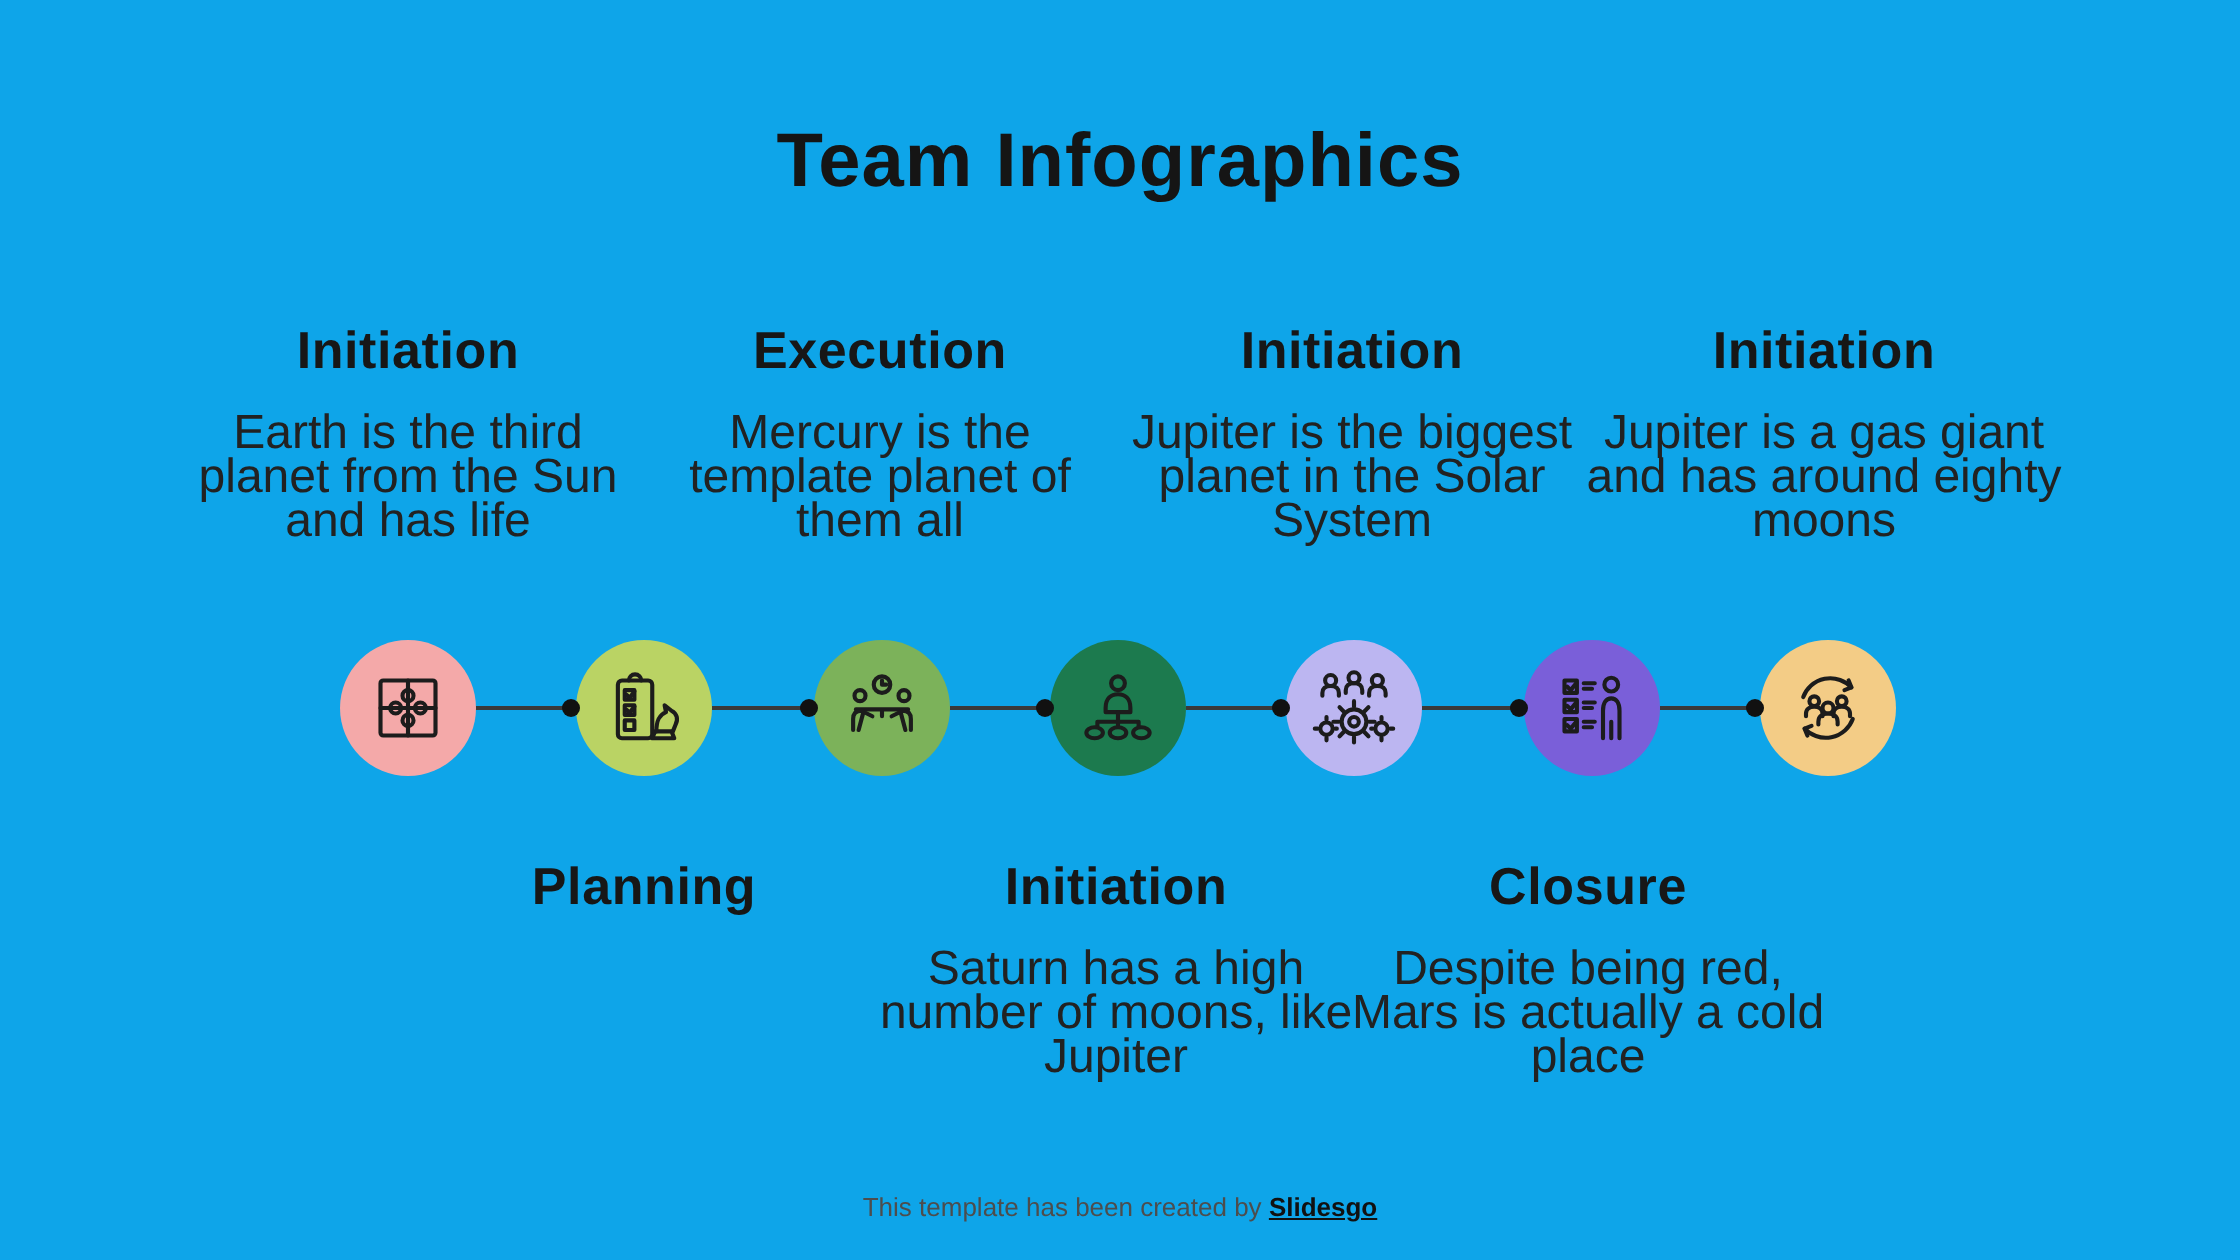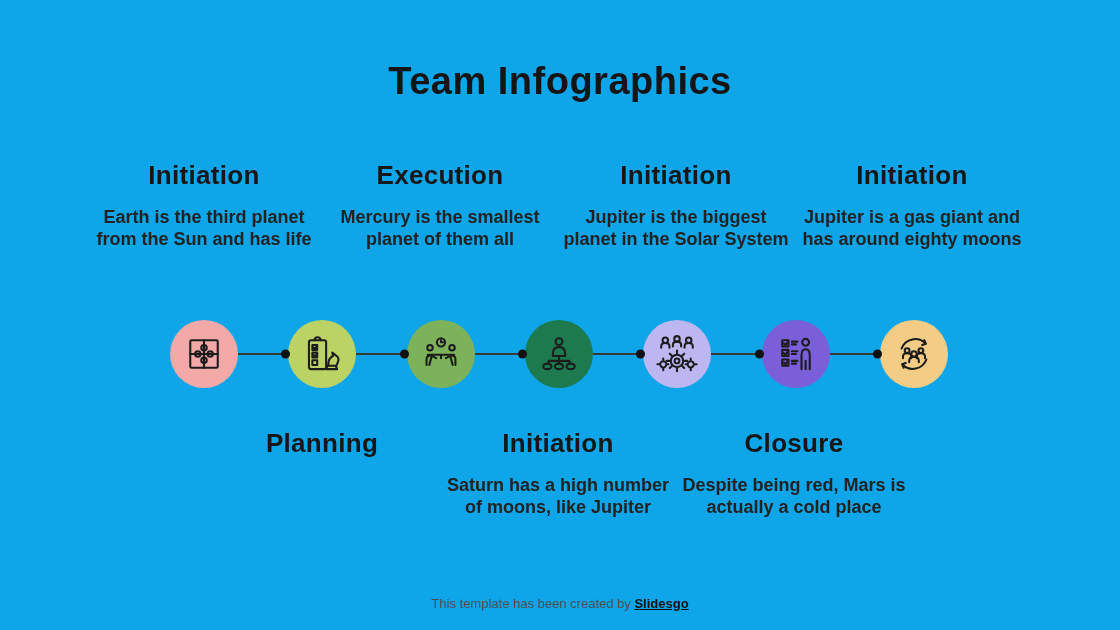--- a/index.html
+++ b/index.html
@@ -28,24 +28,24 @@
     text-align: center;
   }
   .step-col h2 {
     font-size: 26px;
     font-weight: 700;
     color: #171717;
     margin-bottom: 15px;
     letter-spacing: 0.3px;
   }
   .step-col p {
-    font-size: 18px;
+    font-size: 24px;
     line-height: 22px;
     color: #222222;
-    font-weight: 700;
+    font-weight: 400;
   }
   .row-top .step-col { top: 160px; }
   .row-bottom .step-col { top: 428px; }
 
   .timeline {
     position: absolute;
     left: 170px;
     top: 320px;
     width: 778px;
     height: 68px;
@@ -106,21 +106,21 @@
 
   <h1 class="title">Team Infographics</h1>
 
   <div class="row-top">
     <div class="step-col" style="left:85px">
       <h2>Initiation</h2>
       <p>Earth is the third planet from the Sun and has life</p>
     </div>
     <div class="step-col" style="left:321px">
       <h2>Execution</h2>
-      <p>Mercury is the smallest planet of them all</p>
+      <p>Mercury is the template planet of them all</p>
     </div>
     <div class="step-col" style="left:557px">
       <h2>Initiation</h2>
       <p>Jupiter is the biggest planet in the Solar System</p>
     </div>
     <div class="step-col" style="left:793px">
       <h2>Initiation</h2>
       <p>Jupiter is a gas giant and has around eighty moons</p>
     </div>
   </div>

